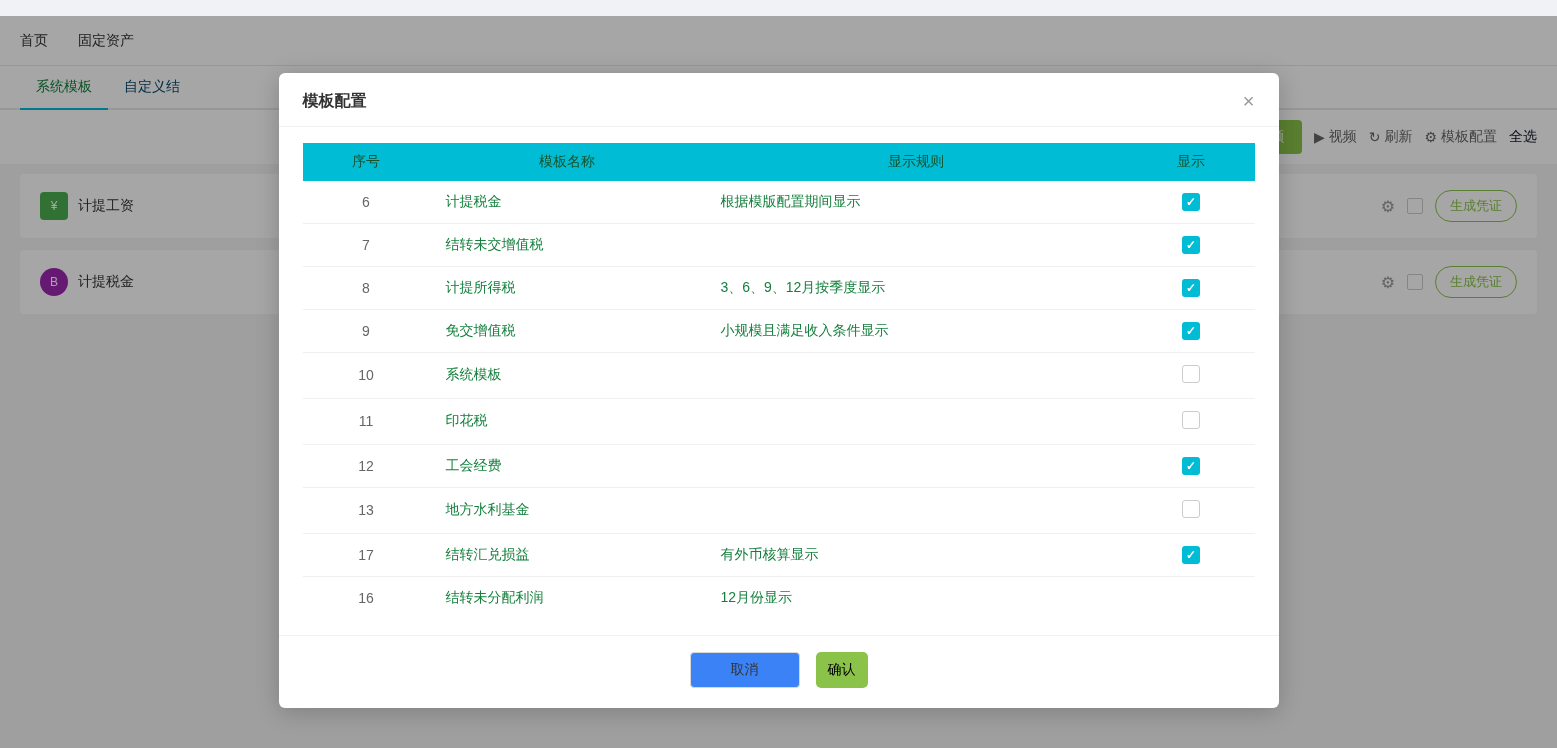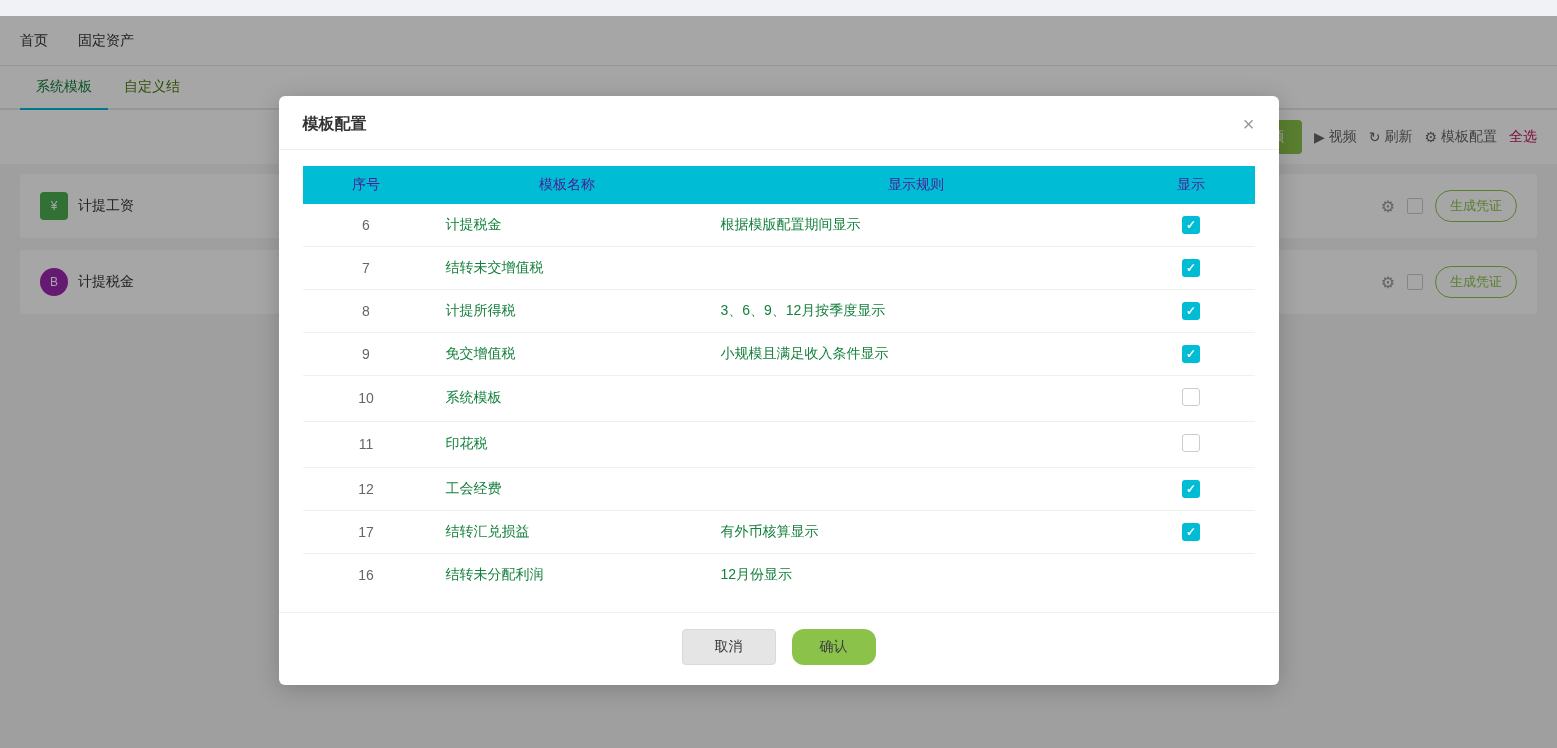--- a/index.html
+++ b/index.html
@@ -42,21 +42,21 @@
     .tabs-area {
       background: #fff;
       padding: 0 20px;
       display: flex;
       align-items: center;
       border-bottom: 2px solid #e8e8e8;
     }
     .tab-item {
       padding: 12px 16px;
       cursor: pointer;
-      color: #4d7c0f;
+      color: #0c4a6e;
       font-size: 14px;
     }
     .tab-item.active {
       color: #15803d;
       border-bottom: 2px solid #00bcd4;
       margin-bottom: -2px;
     }
 
     
     .action-bar {
@@ -93,21 +93,21 @@
       color: #666;
       cursor: pointer;
       font-size: 14px;
       display: flex;
       align-items: center;
       gap: 4px;
     }
     .btn-select-all {
       background: none;
       border: none;
-      color: #be185d;
+      color: #0f172a;
       cursor: pointer;
       font-size: 14px;
     }
 
     
     .content-area {
       padding: 0 20px;
     }
     .card {
       background: #fff;
@@ -223,21 +223,21 @@
       padding: 16px 24px;
     }
 
     
     .config-table {
       width: 100%;
       border-collapse: collapse;
     }
     .config-table thead tr {
       background: #00bcd4;
-      color: #4c1d95;
+      color: #14532d;
     }
     .config-table thead th {
       padding: 10px 16px;
       text-align: center;
       font-weight: normal;
       font-size: 14px;
     }
     .config-table tbody tr {
       border-bottom: 1px solid #f0f0f0;
     }
@@ -296,33 +296,33 @@
     
     .dialog-footer {
       display: flex;
       justify-content: center;
       gap: 16px;
       padding: 16px 24px 20px;
       border-top: 1px solid #f0f0f0;
     }
     .btn-cancel {
       border: 1px solid #d9d9d9;
-      background: #e5e5e5;
+      background: #3b82f6;
       color: #333;
-      padding: 8px 32px;
+      padding: 8px 40px;
       border-radius: 4px;
       cursor: pointer;
       font-size: 14px;
     }
     .btn-confirm {
       background: #8bc34a;
-      color: #404040;
-      border: none;
-      padding: 8px 28px;
-      border-radius: 12px;
+      color: #000000;
+      border: none;
+      padding: 8px 12px;
+      border-radius: 5px;
       cursor: pointer;
       font-size: 14px;
     }
 
     
     .table-scroll-container {
       position: relative;
       max-height: 480px;
       overflow-y: auto;
     }
@@ -455,20 +455,26 @@
                   <td></td>
                   <td style="text-align: center;"><div class="cb-unchecked"></div></td>
                 </tr>
                 <tr>
                   <td>12</td>
                   <td>工会经费</td>
                   <td></td>
                   <td style="text-align: center;"><div class="cb-checked"></div></td>
                 </tr>
                 <tr>
+                  <td>13</td>
+                  <td>地方水利基金</td>
+                  <td></td>
+                  <td style="text-align: center;"><div class="cb-unchecked"></div></td>
+                </tr>
+                <tr>
                   <td>17</td>
                   <td>结转汇兑损益</td>
                   <td>有外币核算显示</td>
                   <td style="text-align: center;"><div class="cb-checked"></div></td>
                 </tr>
                 <tr>
                   <td>16</td>
                   <td>结转未分配利润</td>
                   <td>12月份显示</td>
                   <td style="text-align: center;"></td>

